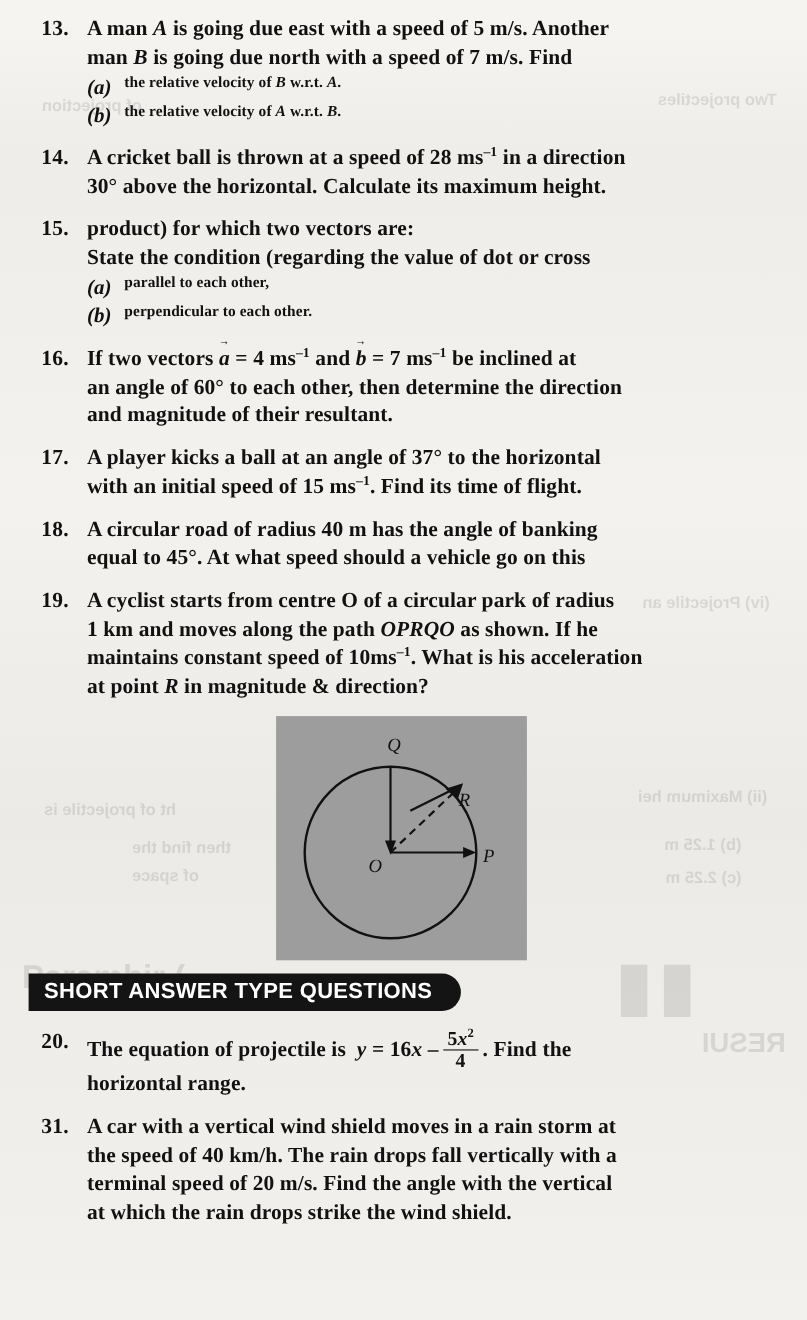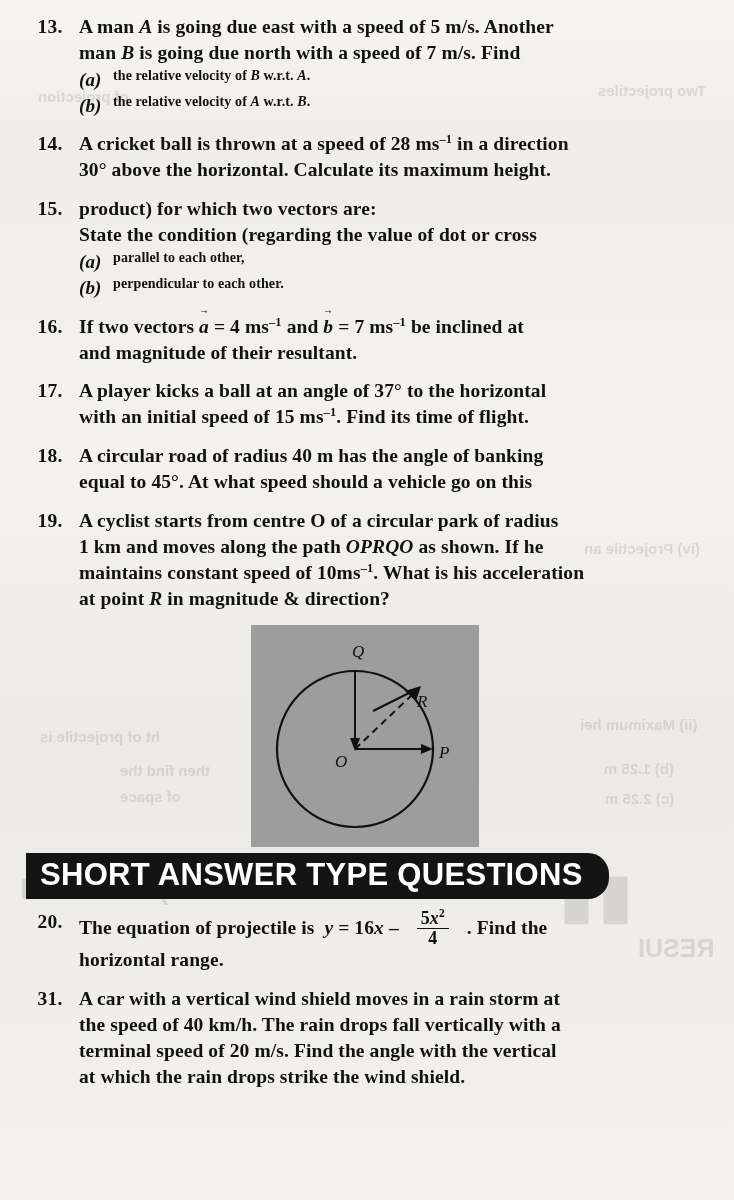--- a/index.html
+++ b/index.html
@@ -92,21 +92,21 @@
     font-style: normal;
     line-height: 1;
   }
   sup.e { font-size: 0.64em; vertical-align: super; line-height: 0; }
 
   .frac {
     display: inline-block;
     vertical-align: -0.55em;
     text-align: center;
     line-height: 1.05;
-    margin: 0 18px;
+    margin: 0 4px;
     font-size: 0.92em;
   }
   .frac .num { display: block; padding: 0 4px; }
   .frac .den { display: block; border-top: 1.6px solid #111; padding: 0 4px; }
 
   
   .figure-wrap {
     display: flex;
     justify-content: center;
     margin: 6px 0 4px 0;
@@ -124,21 +124,21 @@
     margin: 8px 0 6px -4px;
     height: 42px;
     display: flex;
     align-items: center;
   }
   .banner .bar {
     background: #141414;
     color: #ffffff;
     font-family: "Liberation Sans", sans-serif;
     font-weight: 700;
-    font-size: 31px;
+    font-size: 20px;
     letter-spacing: 0.3px;
     padding: 5px 26px 7px 14px;
     border-radius: 0 21px 21px 0;
     line-height: 1.1;
   }
 
   .after-banner { margin-top: 12px; }
 </style>
 </head>
 <body>
@@ -197,20 +197,21 @@
           <div class="sublabel">(<i>b</i>)</div>
           <div class="subtext">perpendicular to each other.</div>
         </div>
       </div>
     </div>
 
     <div class="qitem">
       <div class="qnum">16.</div>
       <div class="qbody">
         <span class="line">If two vectors <span class="vec">a</span>&nbsp;= 4 ms<sup class="e">–1</sup> and <span class="vec">b</span>&nbsp;= 7 ms<sup class="e">–1</sup> be inclined at</span>
+        <span class="line">an angle of 60° to each other, then determine the direction</span>
         <span class="line">and magnitude of their resultant.</span>
       </div>
     </div>
 
     <div class="qitem">
       <div class="qnum">17.</div>
       <div class="qbody">
         <span class="line">A player kicks a ball at an angle of 37° to the horizontal</span>
         <span class="line">with an initial speed of 15 ms<sup class="e">–1</sup>. Find its time of flight.</span>
       </div>

